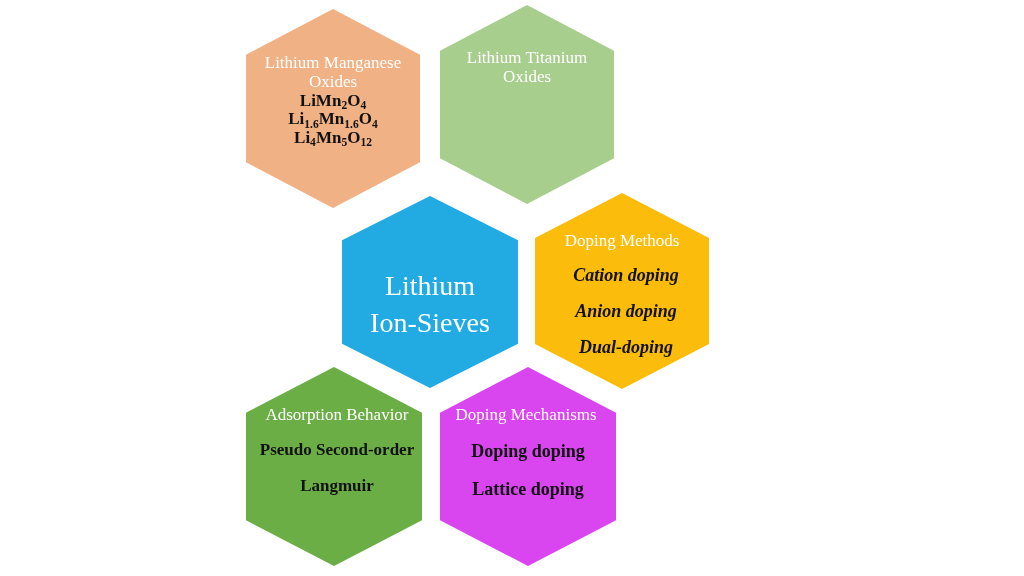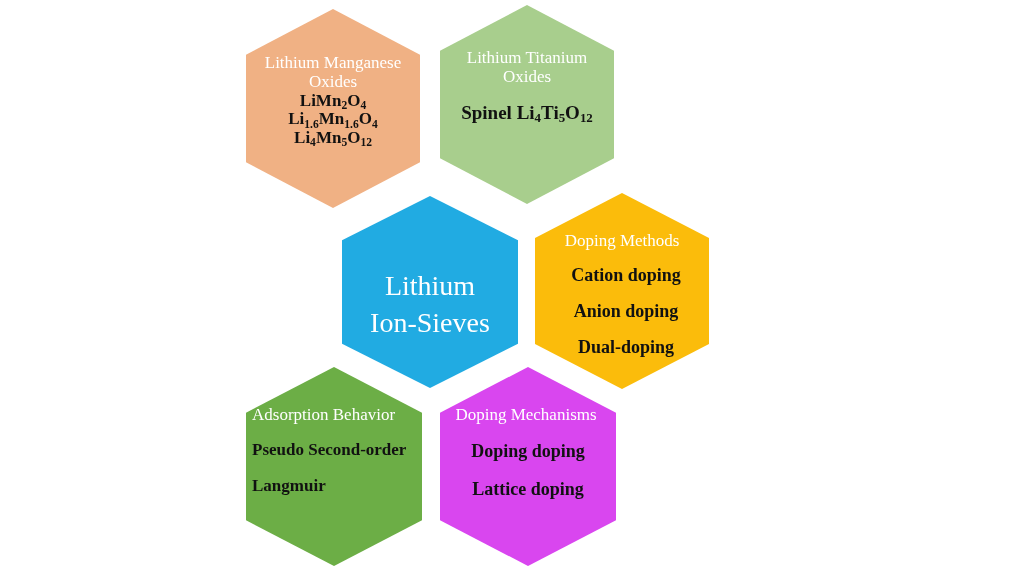--- a/index.html
+++ b/index.html
@@ -90,28 +90,28 @@
   }
 
   
   #hex-dm {
     left: 535px;  top: 193px;
     width: 174px; height: 196px;
     background: #FBBC0B;
     padding-top: 38px;
   }
   #hex-dm .hex-title { font-size: 17px; margin-right: 0; }
-  #hex-dm .hex-item  { font-size: 18px; margin-top: 16px; margin-left: 8px; }
+  #hex-dm .hex-item  { font-size: 18px; margin-top: 16px; margin-left: 8px; font-style: italic; }
 
   
   #hex-ab {
     left: 246px;  top: 367px;
     width: 176px; height: 199px;
     background: #6CAE46;
-    align-items: flex-start;
+    align-items: center;
     padding-top: 38px;
     padding-left: 6px;
   }
   #hex-ab .hex-title { font-size: 17px; text-align: left; }
   #hex-ab .hex-item  { font-size: 17px; margin-top: 17px; text-align: left; }
 
   
   #hex-dmech {
     left: 440px;  top: 367px;
     width: 176px; height: 199px;
@@ -130,21 +130,20 @@
     <div class="hex-title">Lithium Manganese
 Oxides</div>
     <div class="hex-item">LiMn<sub>2</sub>O<sub>4</sub></div>
     <div class="hex-item">Li<sub>1.6</sub>Mn<sub>1.6</sub>O<sub>4</sub></div>
     <div class="hex-item">Li<sub>4</sub>Mn<sub>5</sub>O<sub>12</sub></div>
   </div>
 
   <div class="hex" id="hex-lto">
     <div class="hex-title">Lithium Titanium
 Oxides</div>
-    <div class="hex-item">Spinel Li<sub>4</sub>Ti<sub>5</sub>O<sub>12</sub></div>
   </div>
 
   <div class="hex" id="hex-center">
     <div class="hex-title">Lithium
 Ion-Sieves</div>
   </div>
 
   <div class="hex" id="hex-dm">
     <div class="hex-title">Doping Methods</div>
     <div class="hex-item">Cation doping</div>

